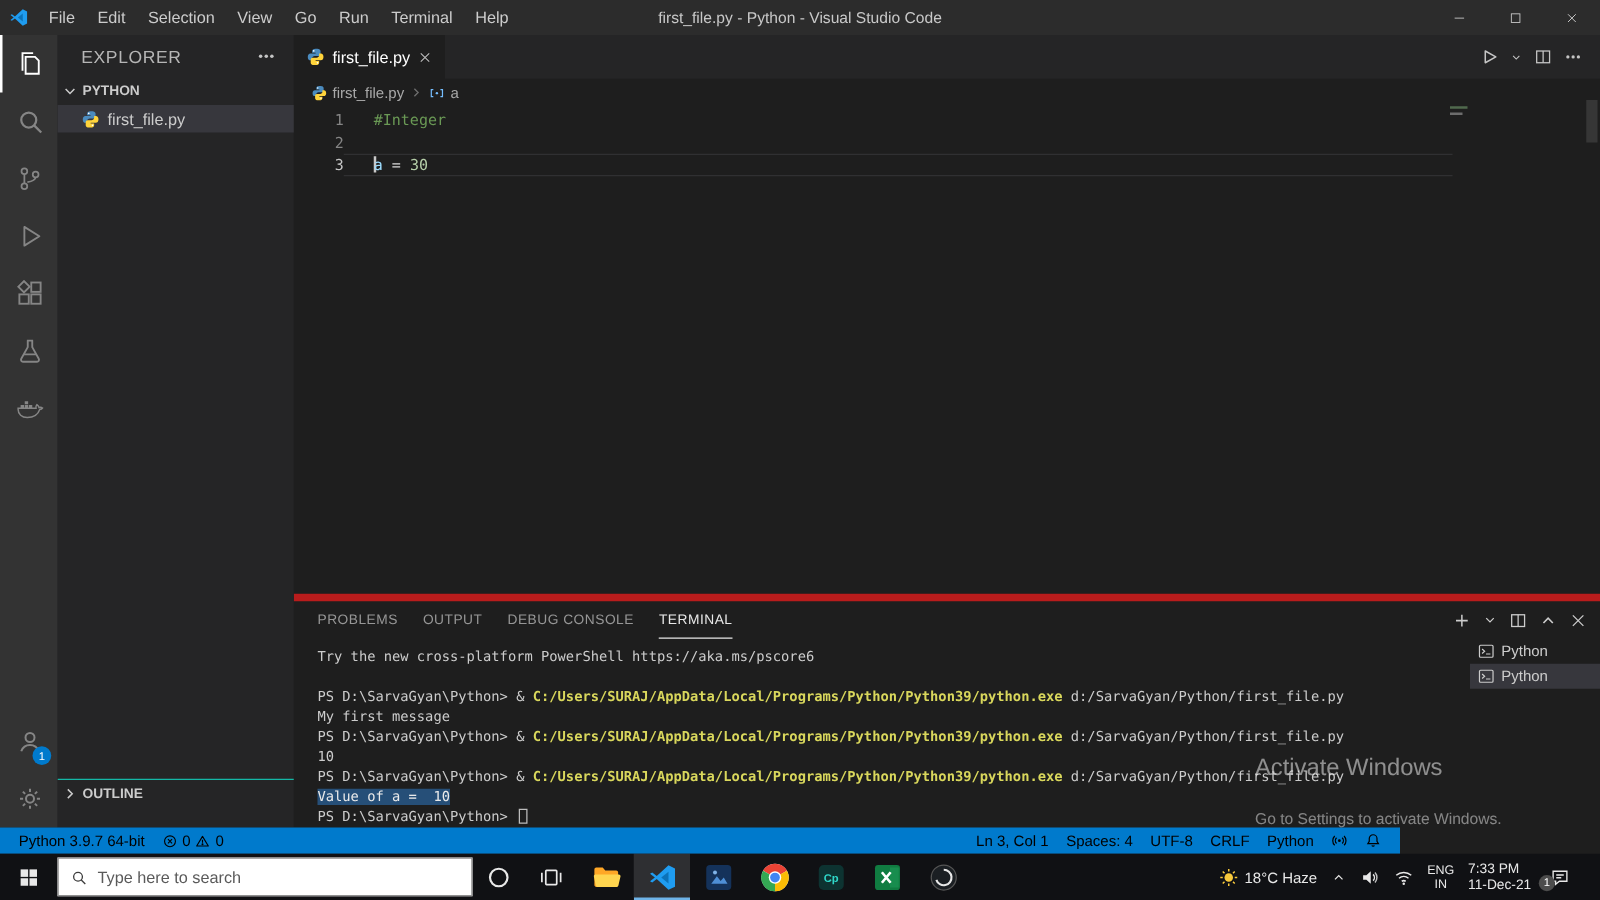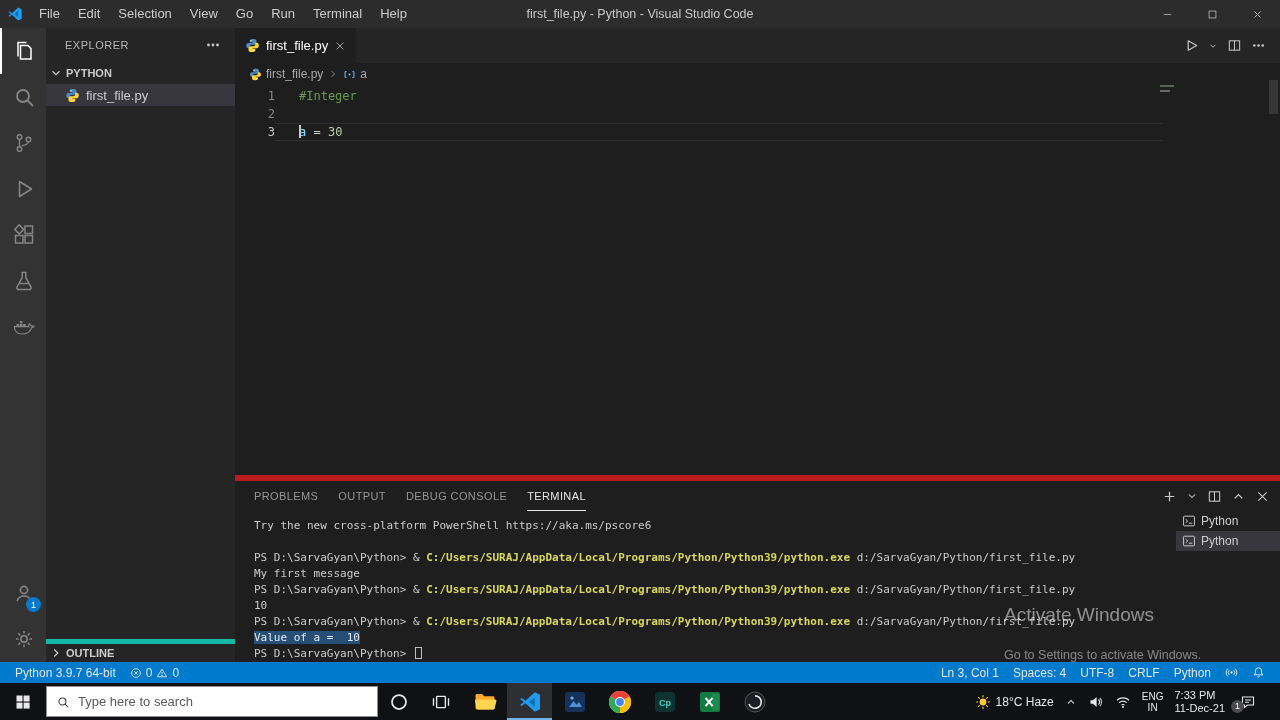--- a/index.html
+++ b/index.html
@@ -23,26 +23,26 @@
   
   .activitybar{position:absolute;left:0;top:28px;width:46px;height:634px;background:#333333;display:flex;flex-direction:column;z-index:4}
   .act-item{position:relative;width:46px;height:46px;display:flex;align-items:center;justify-content:center;color:#858585;cursor:pointer;border-left:2px solid transparent}
   .act-item .icon{width:24px;height:24px}
   .act-item.active{color:#ffffff;border-left-color:#ffffff}
   .act-bottom{margin-top:auto}
   .act-badge{position:absolute;right:5px;bottom:4px;min-width:15px;height:15px;border-radius:50%;background:#007acc;color:#fff;font-size:9px;display:flex;align-items:center;justify-content:center}
 
   
   .sidebar{position:absolute;left:46px;top:28px;width:189px;height:634px;background:#252526;color:#cccccc;z-index:3}
-  .sidebar-header{height:34px;display:flex;align-items:center;padding:0 14px 0 19px;font-size:11px;color:#b6b6b6;letter-spacing:.5px}
+  .sidebar-header{height:34px;display:flex;align-items:center;padding:0 14px 0 19px;font-size:14px;color:#b6b6b6;letter-spacing:.5px}
   .sidebar-header .more{margin-left:auto;color:#c5c5c5;cursor:pointer}
   .section-row{height:22px;display:flex;align-items:center;gap:3px;padding-left:3px;font-size:11px;font-weight:bold;color:#cccccc;cursor:pointer}
   .file-row{height:22px;display:flex;align-items:center;gap:6px;padding-left:19px;font-size:13px;color:#cccccc;cursor:pointer}
   .file-row.selected{background:#37373d}
-  .outline-row{position:absolute;bottom:0;left:0;width:100%;height:23px;display:flex;align-items:center;gap:3px;padding-left:3px;font-size:11px;font-weight:bold;color:#cccccc;border-top:5px solid #14b8a6;cursor:pointer}
+  .outline-row{position:absolute;bottom:16px;left:0;width:100%;height:23px;display:flex;align-items:center;gap:3px;padding-left:3px;font-size:11px;font-weight:bold;color:#cccccc;border-top:1px solid #14b8a6;cursor:pointer}
 
   
   .editor{position:absolute;left:235px;top:28px;width:1045px;height:447px;background:#1e1e1e;z-index:2}
   .tabbar{height:35px;background:#252526;display:flex}
   .tabs{display:flex}
   .tab{display:flex;align-items:center;gap:6px;padding:0 10px;background:#2d2d2d;color:#969696;font-size:13px;cursor:pointer}
   .tab.active{background:#1e1e1e;color:#ffffff}
   .tab-close{color:#c0c0c0;cursor:pointer}
   .editor-actions{margin-left:auto;display:flex;align-items:center;gap:9px;padding-right:14px;color:#c5c5c5}
   .breadcrumbs{height:22px;display:flex;align-items:center;gap:4px;padding-left:14px;font-size:12px;color:#a9a9a9}
@@ -81,21 +81,21 @@
   .terminal-list{width:104px}
   .term-row{height:20px;display:flex;align-items:center;gap:5px;padding-left:6px;color:#cccccc;font-size:12px;cursor:pointer}
   .term-row.selected{background:#37373d}
 
   
   .watermark{position:absolute;left:1004px;top:604px;z-index:30;pointer-events:none}
   .wm1{font-size:19px;color:rgba(255,255,255,.5)}
   .wm2{font-size:12.5px;margin-top:22px;color:rgba(255,255,255,.46)}
 
   
-  .statusbar{position:absolute;left:0;top:662px;width:1280px;height:21px;background:#007acc;color:#e5e5e5;display:flex;align-items:center;font-size:12px;padding:4px 8px;z-index:6}
+  .statusbar{position:absolute;left:0;top:662px;width:1120px;height:21px;background:#007acc;color:#000000;display:flex;align-items:center;font-size:12px;padding:4px 8px;z-index:6}
   .sb-left{display:flex;height:100%;align-items:center}
   .sb-right{margin-left:auto;display:flex;align-items:center;height:100%}
   .sb-items{display:flex;align-items:flex-start;height:100%}
   .sb-item{display:flex;align-items:center;gap:4px;padding:0 7px;height:100%;cursor:pointer;white-space:nowrap}
 
   
   .taskbar{position:absolute;left:0;top:683px;width:1280px;height:37px;background:#101114;display:flex;align-items:center;color:#e8e8e8;z-index:6}
   .tb-start{width:46px;height:100%;display:flex;align-items:center;justify-content:center;cursor:pointer}
   .tb-search{width:332px;height:31px;background:#ffffff;border:1px solid #8f8f8f;display:flex;align-items:center;gap:8px;padding:0 9px;cursor:text}
   .tb-search .icon{color:#3c3c3c}

